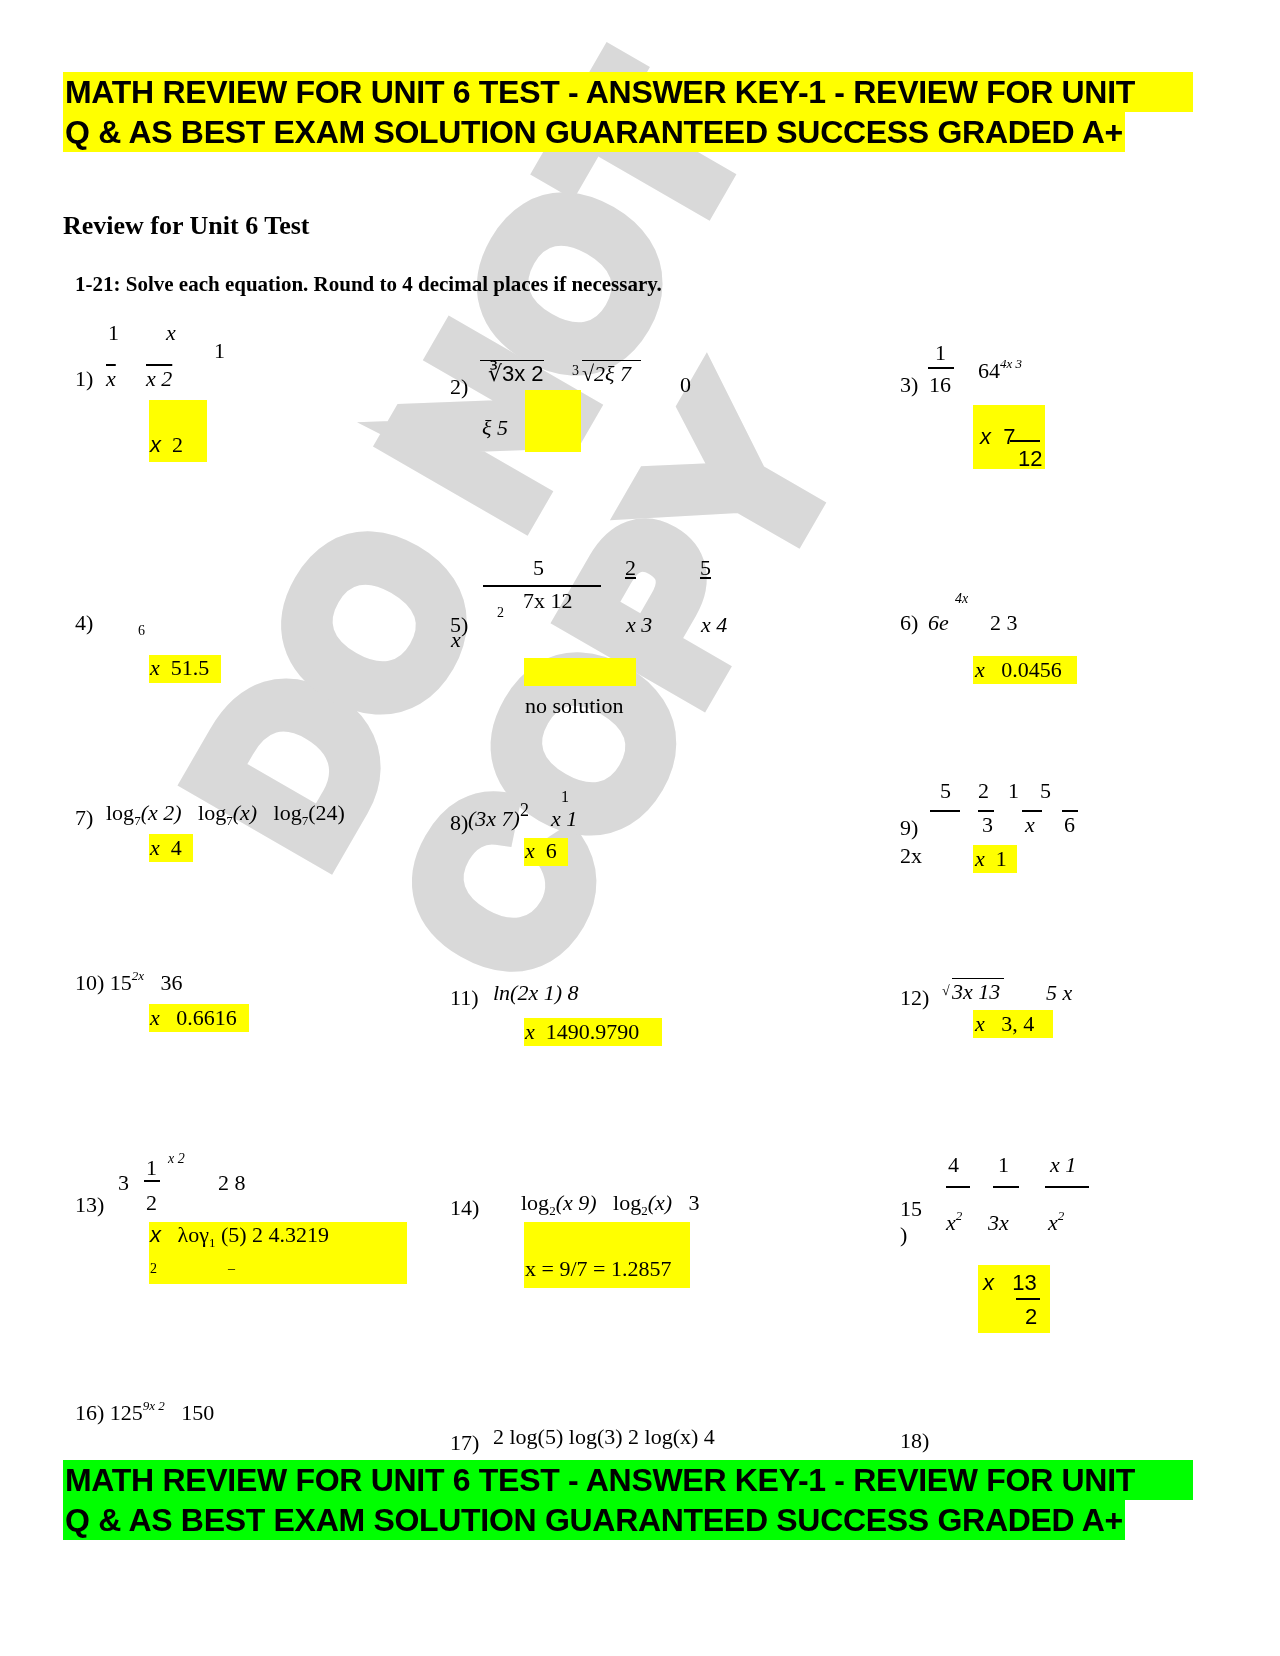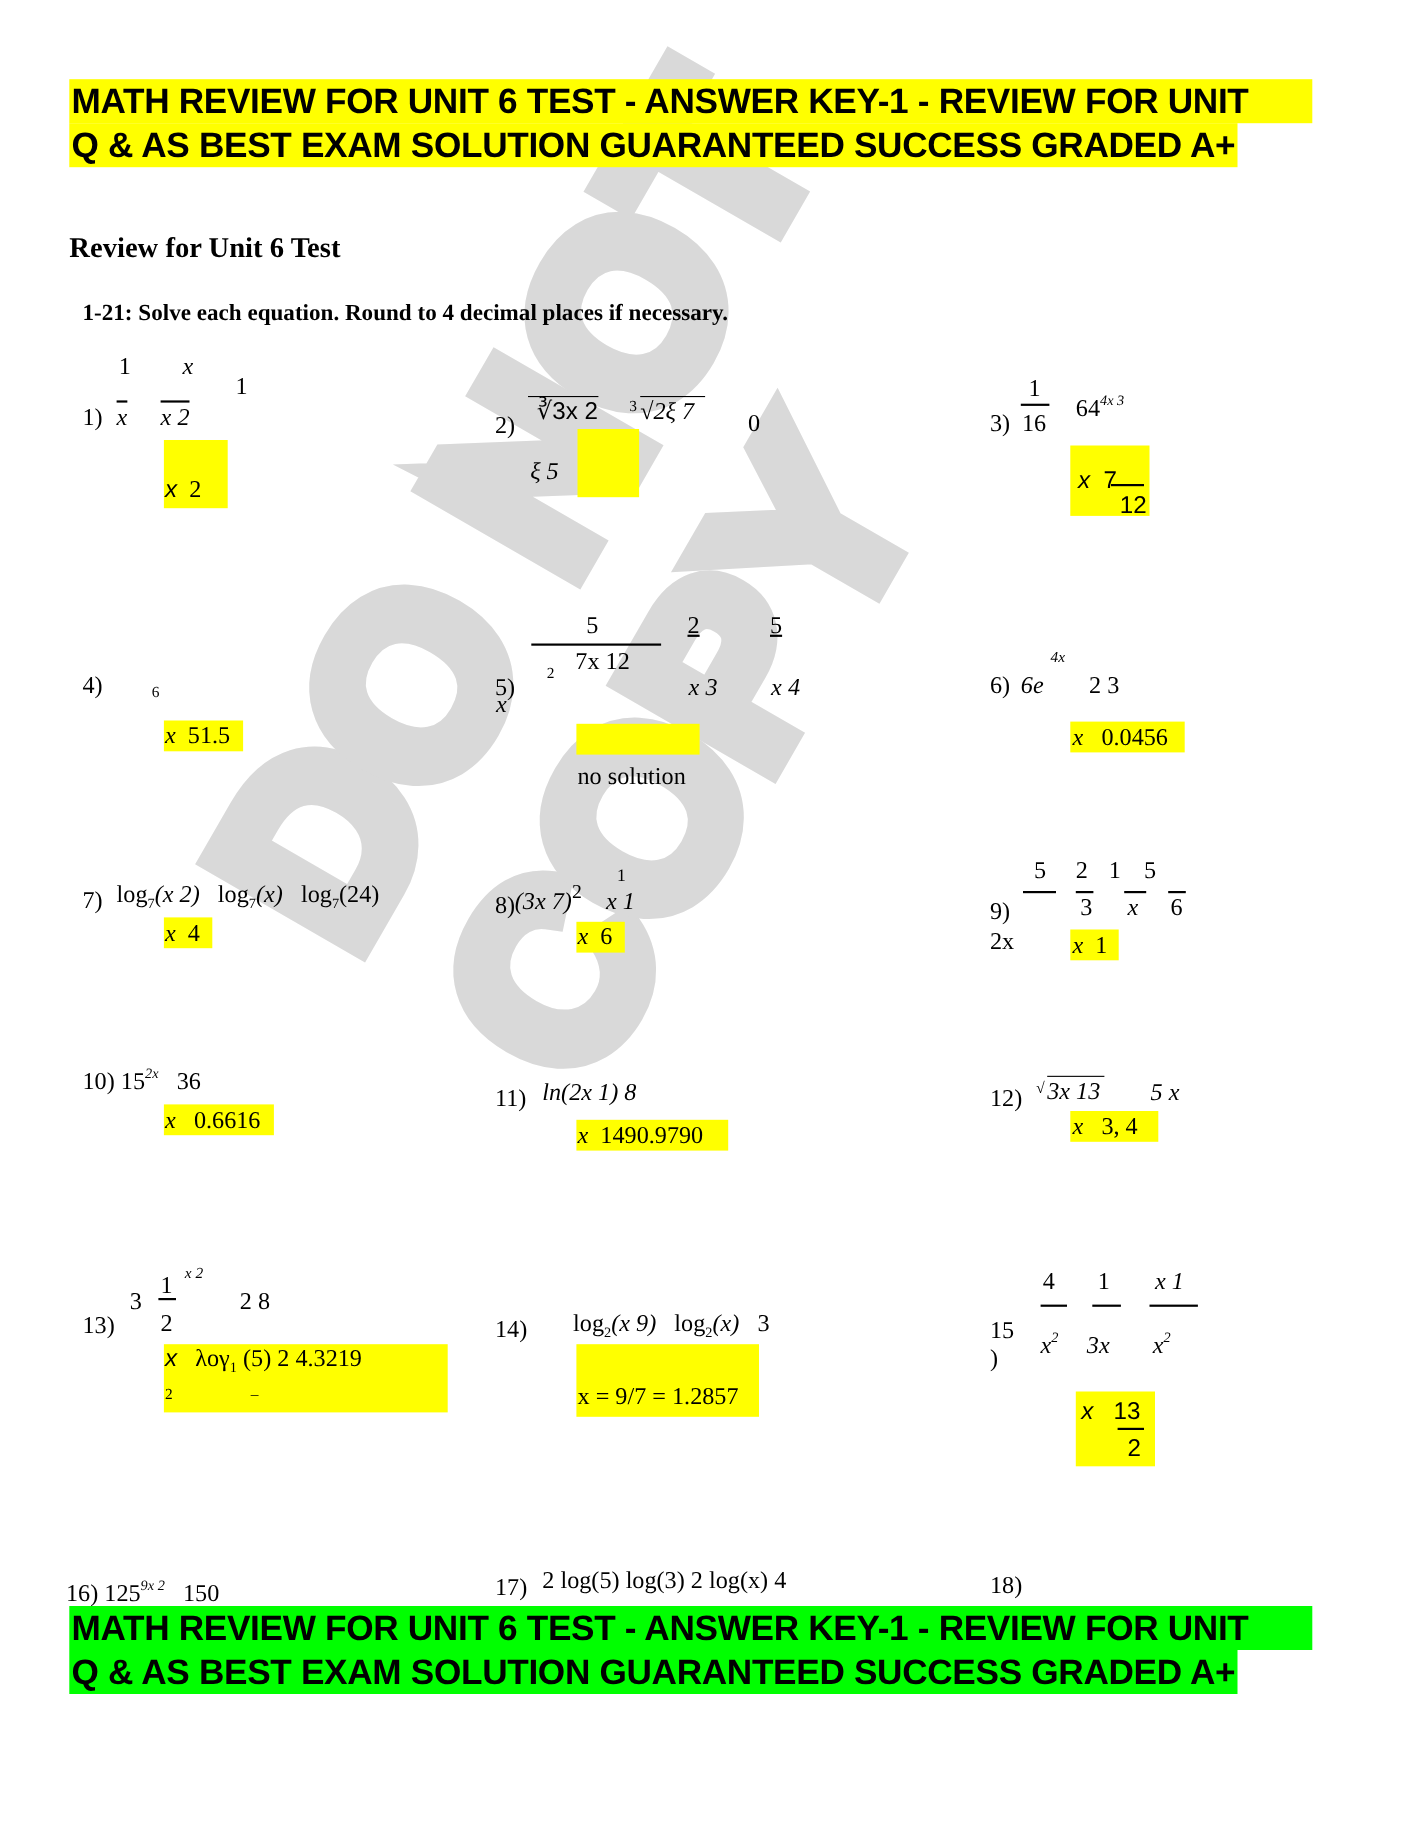--- a/index.html
+++ b/index.html
@@ -234,21 +234,21 @@
     <div class="abs it" style="left:988px;top:1210px;">3x</div>
     <div class="abs it" style="left:1048px;top:1210px;"><span>x</span><span class="sup">2</span></div>
     <div class="hl" style="left:978px;top:1265px;width:72px;height:68px;"></div>
     <div class="abs sans" style="left:983px;top:1270px;">
       <span class="it">x</span>&nbsp;&nbsp;&nbsp;<span>13</span>
     </div>
     <div class="frac-bar" style="left:1016px;top:1298px;width:24px;"></div>
     <div class="abs sans" style="left:1025px;top:1304px;">2</div>
   </div>
 
-  <div class="abs" style="left:60px;top:1400px;margin-top:35px;">
+  <div class="abs" style="left:75px;top:1400px;">
     <span>16)</span>
     <span>125</span><span class="sup it">9x 2</span>&nbsp;&nbsp;&nbsp;<span>150</span>
   </div>
 
   <div>
     <div class="abs" style="left:450px;top:1430px;">17)</div>
     <div class="abs" style="left:493px;top:1424px;">2 log(5)   log(3)   2 log(x)   4</div>
   </div>
 
   <div class="abs" style="left:900px;top:1428px;">

